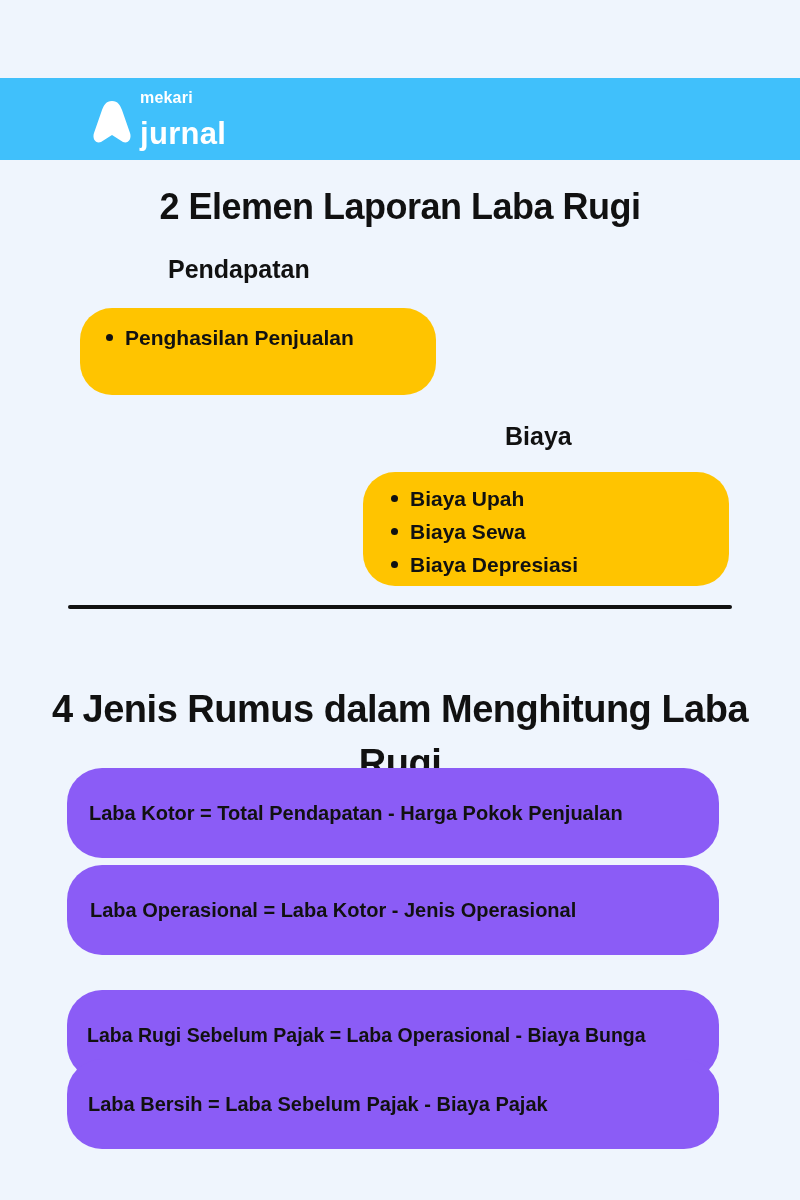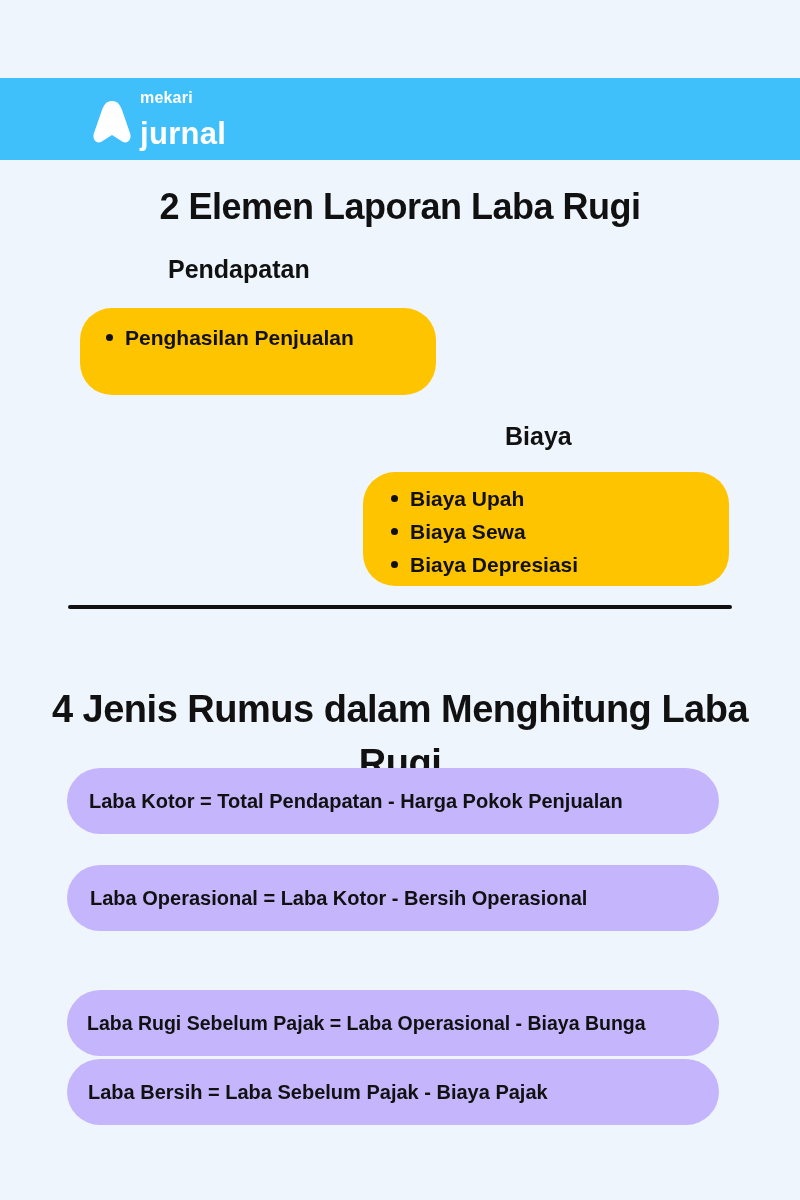--- a/index.html
+++ b/index.html
@@ -43,22 +43,22 @@
 
   .divider {
     position: absolute; left: 68px; top: 605px; width: 664px; height: 4px; background: #111;
     border-radius: 2px;
   }
   .title-2 {
     position: absolute; left: 40px; width: 720px; top: 636px; text-align: center;
     font-size: 38px; font-weight: bold; line-height: 54px; letter-spacing: -0.5px; margin-top: 46px;
   }
   .formula {
-    position: absolute; left: 67px; width: 652px; height: 66px;
-    background: #c4b5fd; border-radius: 35px;
+    position: absolute; left: 67px; width: 652px; height: 90px;
+    background: #8b5cf6; border-radius: 35px;
     display: flex; align-items: center;
     font-weight: bold; font-size: 20px; white-space: nowrap;
   }
   .f1 { top: 768px; padding-left: 22px; }
   .f2 { top: 865px; padding-left: 23px; }
   .f3 { top: 990px; padding-left: 20px; font-size: 19.5px; }
   .f4 { top: 1059px; padding-left: 21px; text-align: right; }
 </style>
 </head>
 <body>
@@ -87,15 +87,15 @@
   <li>Biaya Upah</li>
   <li>Biaya Sewa</li>
   <li>Biaya Depresiasi</li>
 </ul>
 
 <div class="divider"></div>
 
 <h2 class="title-2">4 Jenis Rumus dalam Menghitung Laba Rugi</h2>
 
 <div class="formula f1">Laba Kotor = Total Pendapatan - Harga Pokok Penjualan</div>
-<div class="formula f2">Laba Operasional = Laba Kotor - Bersih Operasional</div>
+<div class="formula f2">Laba Operasional = Laba Kotor - Jenis Operasional</div>
 <div class="formula f3">Laba Rugi Sebelum Pajak = Laba Operasional - Biaya Bunga</div>
 <div class="formula f4">Laba Bersih = Laba Sebelum Pajak - Biaya Pajak</div>
 
 </body></html>

